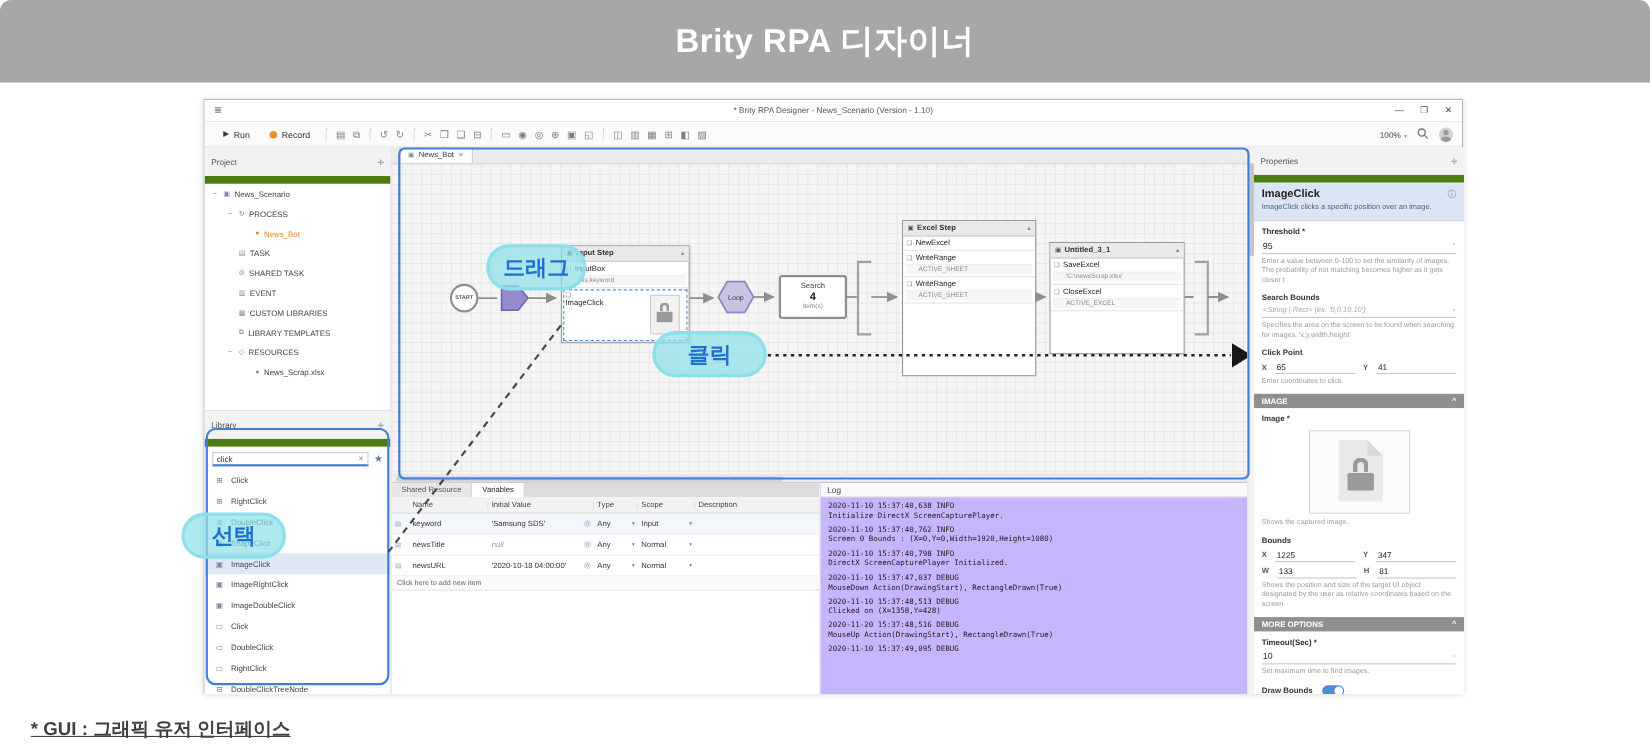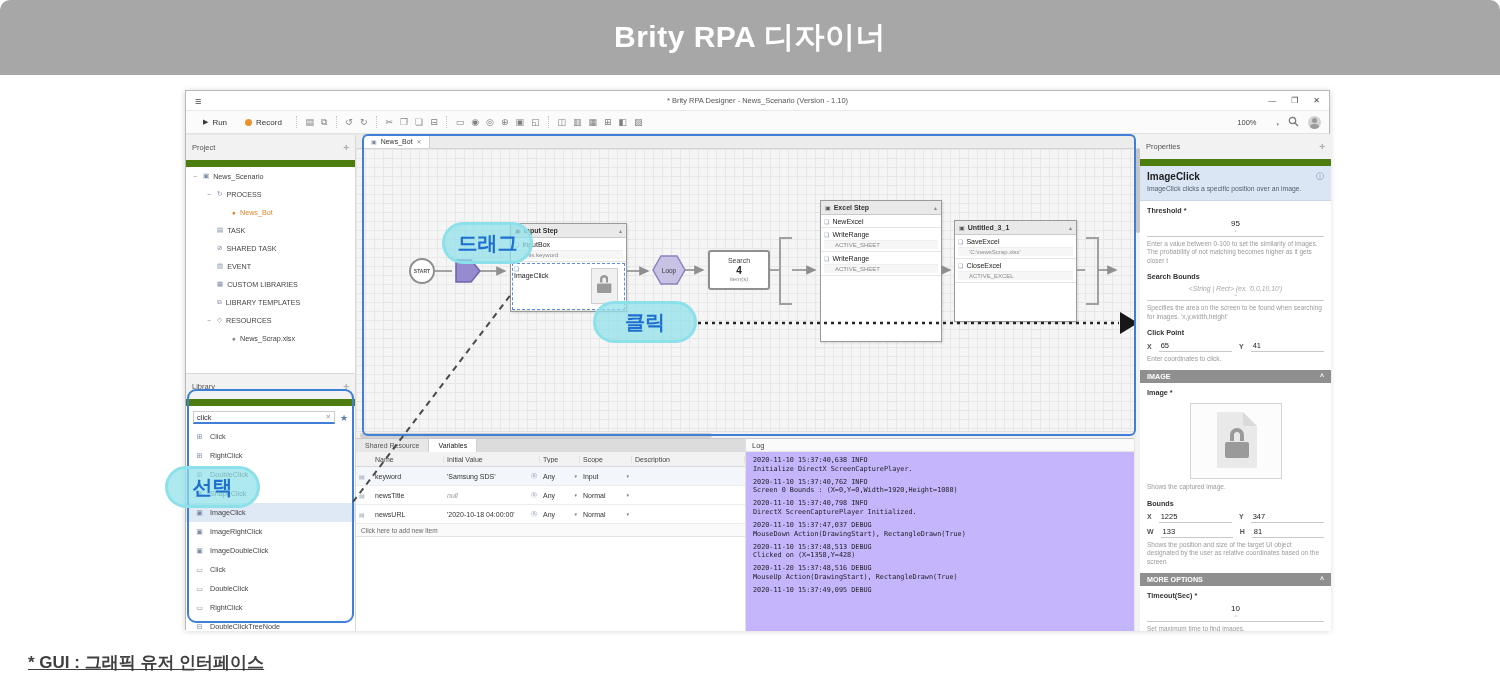--- a/index.html
+++ b/index.html
@@ -28,21 +28,21 @@
 
   .toolbar { position:absolute; left:0; top:20px; width:100%; height:23px; background:#fbfbfb;
              border-bottom:1px solid #e3e3e3; display:flex; align-items:center; padding:0 8px; }
   .tb-btn { background:none; border:none; font-size:8px; color:#333; display:flex; align-items:center;
             gap:4px; padding:0 9px; font-family:inherit; }
   .run-ic { color:#3a3a3a; font-size:7px; }
   .rec-ic { width:7px; height:7px; border-radius:50%; background:#e8912d; display:inline-block; }
   .tb-ic { font-size:9px; color:#7d7d7d; padding:0 3.5px; }
   .tb-ic.sep { padding:0; width:0; border-left:1px dotted #c6c6c6; height:12px; margin:0 5px; }
   .tb-right { margin-left:auto; display:flex; align-items:center; gap:9px; font-size:7.5px; color:#444; }
-  .zoom { display:flex; align-items:flex-end; gap:20px; }
+  .zoom { display:flex; align-items:flex-end; gap:3px; }
   .zoom .caret { font-size:5px; color:#888; }
   .avatar { width:13px; height:13px; border-radius:50%; background:#d2d2d2; position:relative; overflow:hidden; }
   .avatar:before { content:''; position:absolute; top:2px; left:4px; width:5px; height:5px; border-radius:50%; background:#9a9a9a; }
   .avatar:after { content:''; position:absolute; top:8px; left:2px; width:9px; height:6px; border-radius:50% 50% 0 0; background:#9a9a9a; }
 
   
   .panel-hdr { height:32px; background:#f2f2f2; border-bottom:7px solid #4d7c0f; display:flex;
                align-items:center; padding:0 6px; font-size:7.5px; color:#555; }
   .pin { margin-left:auto; color:#8d8d8d; font-size:7px; }
   .proj { position:absolute; left:0; top:43px; width:170px; height:239px; background:#fff;
@@ -152,21 +152,21 @@
   .props { position:absolute; left:954px; top:43px; width:191px; height:497px; background:#fff; overflow:hidden; }
   .pbody { overflow:hidden; }
   .phead { background:#dbe6f5; padding:5px 7px 6px; border-bottom:1px solid #c9d6ea; }
   .phrow { display:flex; align-items:center; }
   .pname { font-size:10px; font-weight:bold; color:#222; }
   .pinfo { margin-left:auto; color:#7a8db0; font-size:8px; }
   .phdesc { font-size:6.8px; color:#55606e; margin-top:3px; line-height:1.3; }
   .pfield { padding:5px 7px 2px; }
   .plabel { font-size:7.2px; color:#333; font-weight:bold; }
   .pval { border-bottom:1px solid #c8c8c8; font-size:8px; color:#222; padding:2px 1px; display:flex;
-          justify-content:space-between; align-items:center; margin-top:2px;flex-direction:column; }
+          justify-content:space-between; align-items:center; margin-top:2px; }
   .pval.ph span:first-child { color:#a8a8a8; font-style:italic; font-size:6.8px; }
   .fico { color:#a0a0a0; font-size:6px; }
   .pdesc { font-size:6.5px; color:#9a9a9a; line-height:1.3; margin-top:3px; }
   .coordrow { display:flex; gap:7px; margin-top:3px; font-size:7.5px; align-items:center; }
   .clbl { color:#555; font-size:7px; font-weight:bold; }
   .cval { border-bottom:1px solid #c8c8c8; flex:1; padding:1px 2px; color:#222; }
   .psection { height:13px; background:#8f8f8f; color:#fff; font-size:7.2px; font-weight:bold; display:flex;
               align-items:center; padding:0 7px; margin-top:5px; }
   .chev { margin-left:auto; font-size:7px; }
   .imgbox { width:92px; height:76px; border:1px solid #d5d5d5; background:#fcfcfc; margin:6px auto 4px; position:relative; }

